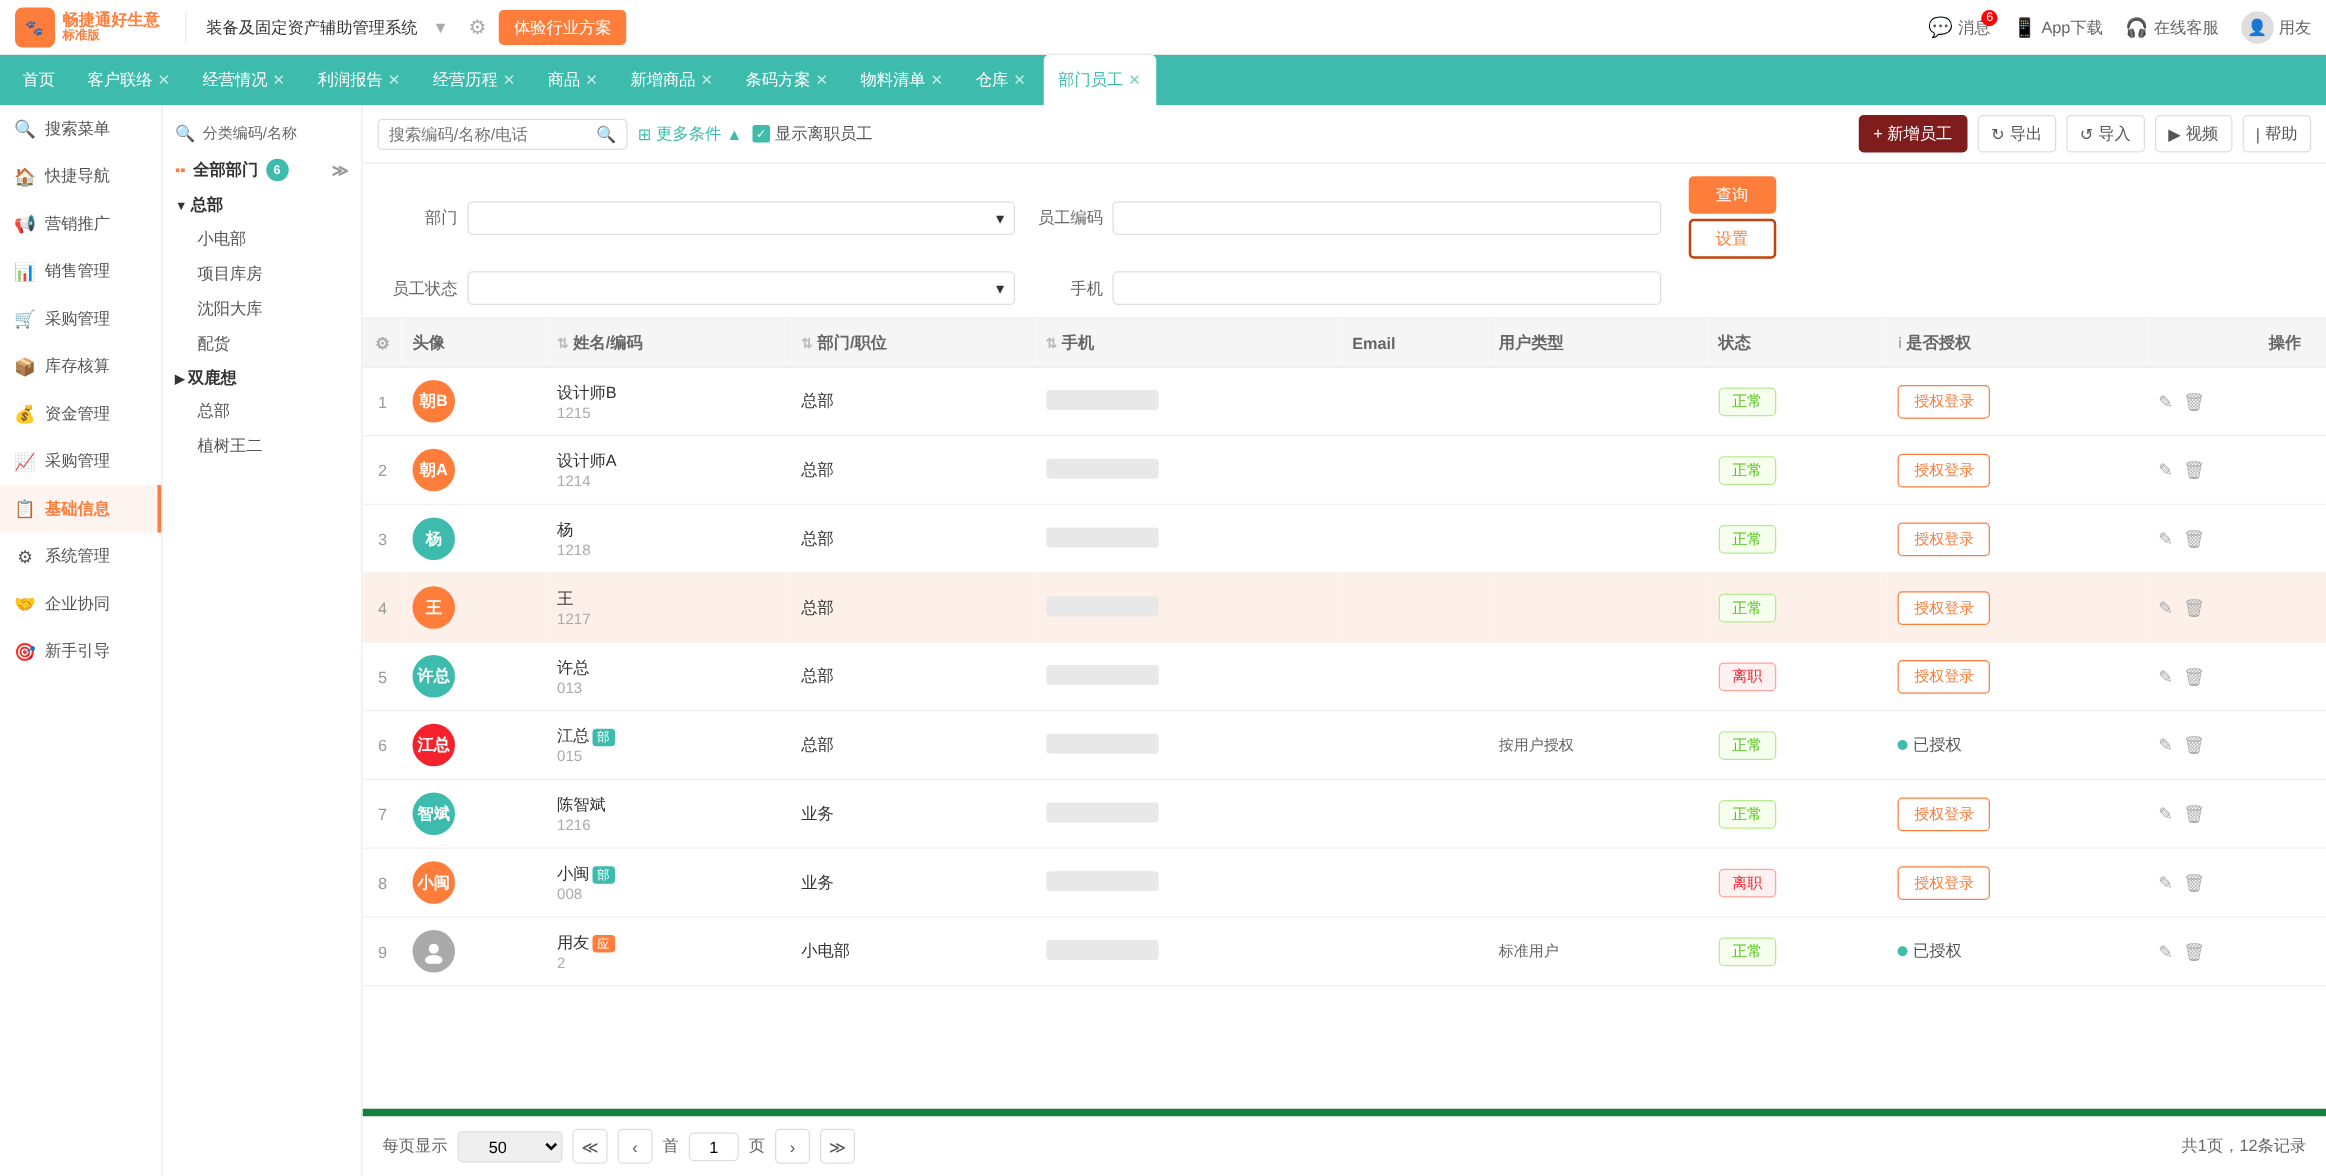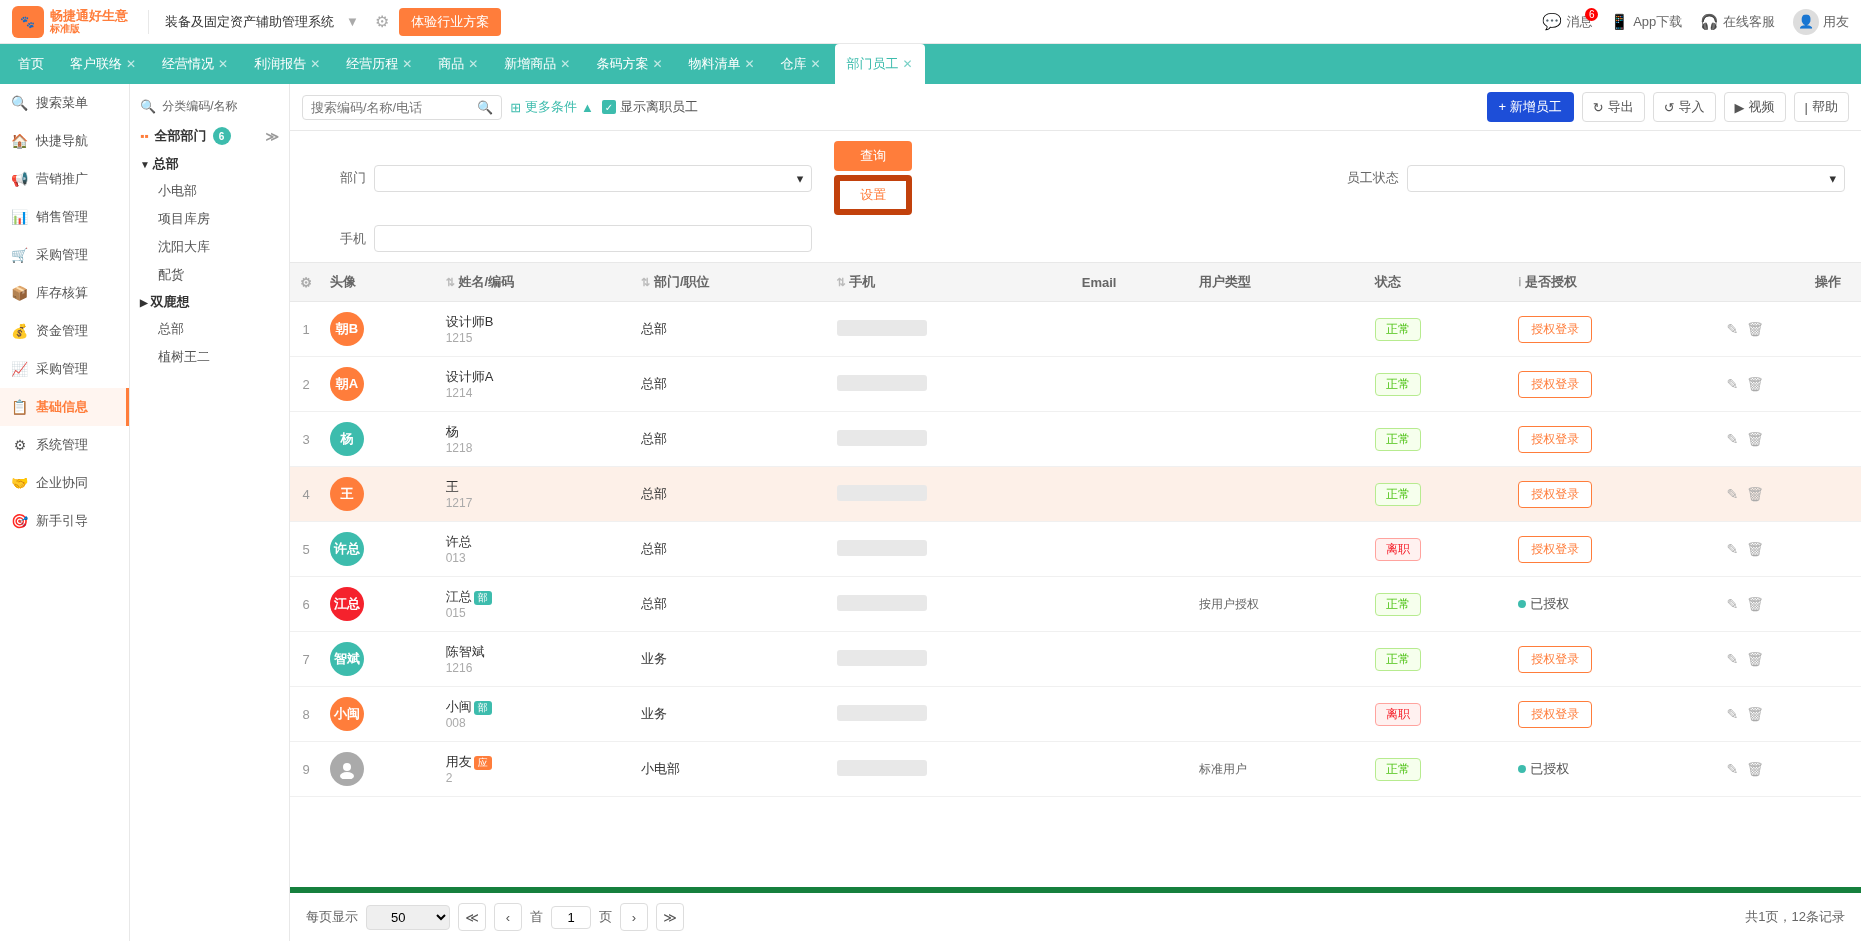--- a/index.html
+++ b/index.html
@@ -46,31 +46,31 @@
     
     .table-area { flex: 1; display: flex; flex-direction: column; overflow: hidden; background: #f5f5f5; }
 
     
     .toolbar { background: #fff; padding: 8px 12px; display: flex; align-items: center; gap: 8px; border-bottom: 1px solid #e8e8e8; flex-wrap: wrap; }
     .search-input-wrap { display: flex; align-items: center; border: 1px solid #ddd; border-radius: 4px; padding: 4px 8px; background: #fff; gap: 6px; }
     .search-input-wrap input { border: none; outline: none; font-size: 13px; width: 160px; }
     .filter-btn { display: flex; align-items: center; gap: 4px; color: #3dbcad; cursor: pointer; font-size: 13px; }
     .show-resigned { display: flex; align-items: center; gap: 4px; font-size: 13px; color: #555; cursor: pointer; }
     .checkbox-checked { width: 14px; height: 14px; background: #3dbcad; border-radius: 2px; display: flex; align-items: center; justify-content: center; color: #fff; font-size: 10px; }
-    .btn-add { background: #1d4ed8; color: #fff; border: none; border-radius: 4px; padding: 6px 12px; cursor: pointer; font-size: 13px; display: flex; align-items: center; gap: 4px; margin-left: auto; }
+    .btn-add { background: #7f1d1d; color: #fff; border: none; border-radius: 4px; padding: 6px 12px; cursor: pointer; font-size: 13px; display: flex; align-items: center; gap: 4px; margin-left: auto; }
     .btn-outline { border: 1px solid #ddd; background: #fff; border-radius: 4px; padding: 5px 10px; cursor: pointer; font-size: 13px; display: flex; align-items: center; gap: 4px; color: #555; }
 
     
     .filter-form { background: #fff; padding: 10px 16px; border-bottom: 1px solid #e8e8e8; display: grid; grid-template-columns: 1fr 1fr 1fr; gap: 10px; align-items: center; }
     .filter-row { display: flex; align-items: center; gap: 8px; }
     .filter-label { color: #666; font-size: 13px; white-space: nowrap; min-width: 60px; text-align: right; }
     .filter-select { flex: 1; border: 1px solid #ddd; border-radius: 4px; padding: 5px 8px; font-size: 13px; display: flex; align-items: center; justify-content: space-between; cursor: pointer; background: #fff; }
     .filter-input { flex: 1; border: 1px solid #ddd; border-radius: 4px; padding: 5px 8px; font-size: 13px; outline: none; }
     .btn-query { background: #ff7d3b; color: #fff; border: none; border-radius: 4px; padding: 6px 20px; cursor: pointer; font-size: 13px; }
-    .btn-setting { background: #fff; color: #ff7d3b; border: 6px solid #c2410c; border-radius: 4px; padding: 5px 20px; cursor: pointer; font-size: 13px; }
+    .btn-setting { background: #fff; color: #ff7d3b; border: 2px solid #c2410c; border-radius: 4px; padding: 5px 20px; cursor: pointer; font-size: 13px; }
 
     
     .data-table { flex: 1; overflow-y: auto; background: #fff; margin: 0; }
     table { width: 100%; border-collapse: collapse; }
     thead th { background: #f5f5f5; padding: 10px 8px; text-align: left; font-size: 13px; color: #666; border-bottom: 1px solid #e8e8e8; white-space: nowrap; }
     tbody td { padding: 10px 8px; border-bottom: 1px solid #f0f0f0; font-size: 13px; color: #333; vertical-align: middle; }
     tbody tr.highlighted { background: #fdf0e8; }
     .avatar { width: 34px; height: 34px; border-radius: 50%; display: flex; align-items: center; justify-content: center; color: #fff; font-size: 13px; font-weight: bold; }
     .status-normal { display: inline-block; padding: 2px 10px; background: #f6ffed; color: #52c41a; border: 1px solid #b7eb8f; border-radius: 4px; font-size: 12px; }
     .status-resigned { display: inline-block; padding: 2px 10px; background: #fff1f0; color: #f5222d; border: 1px solid #ffa39e; border-radius: 4px; font-size: 12px; }
@@ -258,20 +258,24 @@
         </button>
       </div>
 
       <div class="filter-form">
         <div class="filter-row">
           <label class="filter-label">部门</label>
           <div class="filter-select">
             <span></span>
             <span>▾</span>
           </div>
+        </div>
+        <div class="filter-row">
+          <label class="filter-label">员工编码</label>
+          <input class="filter-input" type="text" style="">
         </div>
         <div class="filter-row" style="justify-content:space-between;">
           <div style="display:flex; flex-direction:column; gap:4px; margin-left:12px;">
             <button class="btn-query">查询</button>
             <button class="btn-setting">设置</button>
           </div>
         </div>
         <div class="filter-row">
           <label class="filter-label">员工状态</label>
           <div class="filter-select">

